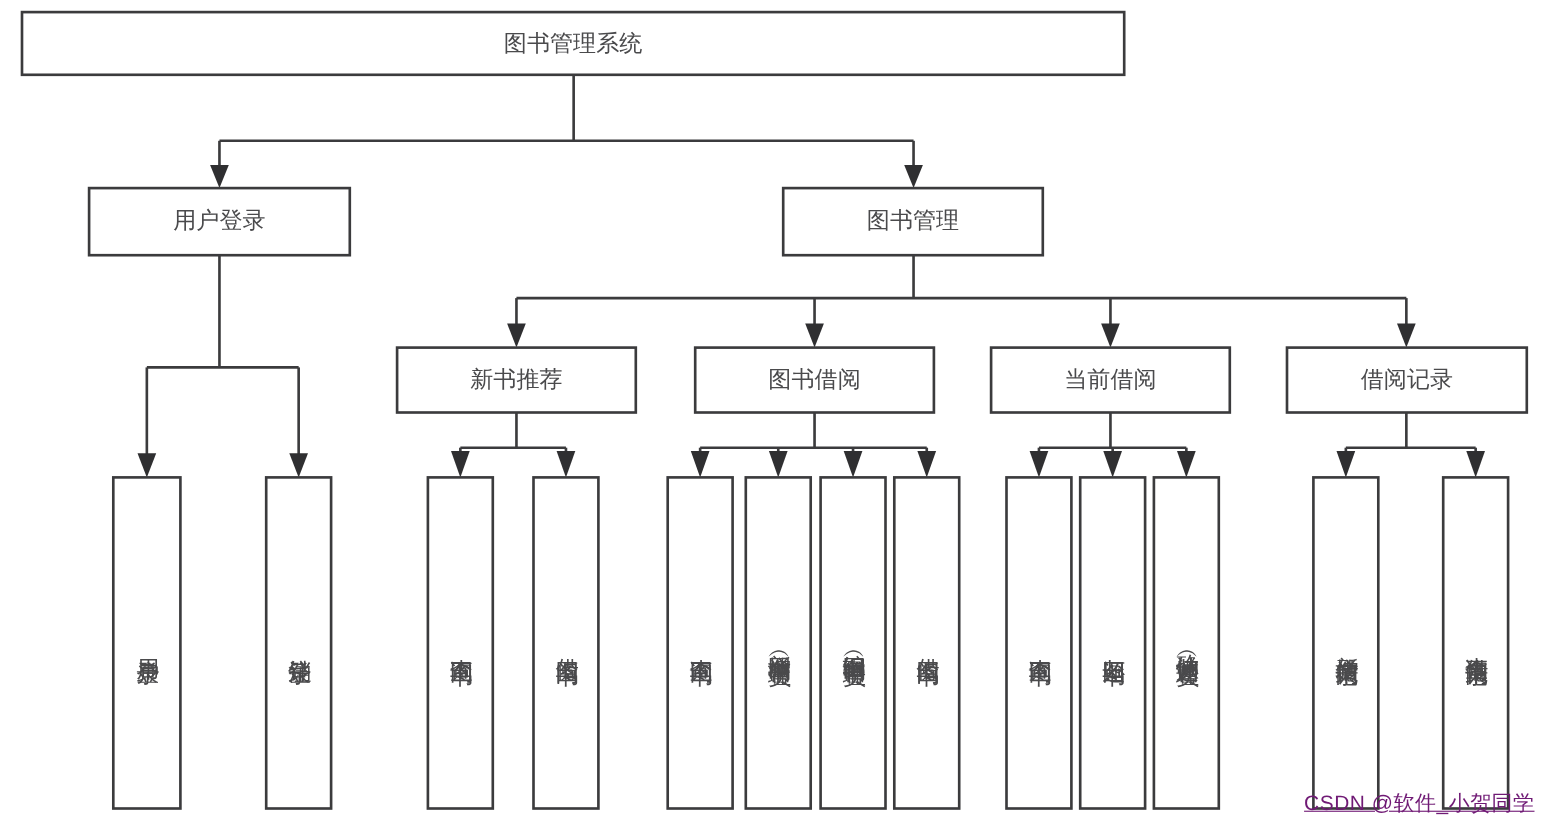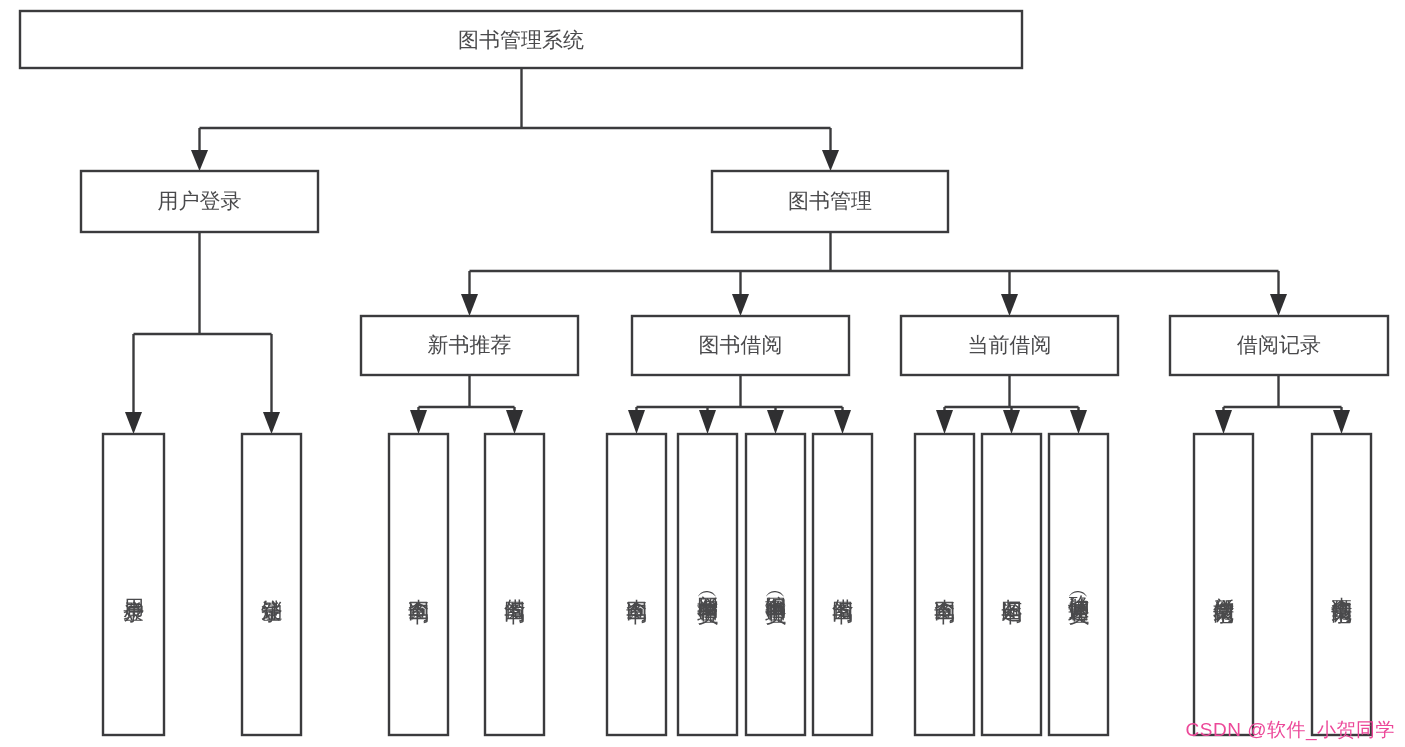--- a/index.html
+++ b/index.html
@@ -65,23 +65,24 @@
     align-items: center;
     justify-content: center;
     pointer-events: none;
   }
   .watermark {
     position: absolute;
     right: 10px;
     bottom: 4px;
     font-family: "Liberation Sans", "DejaVu Sans", sans-serif;
     font-size: 19px;
-    color: #ec4899;
+    color: #701a75;
     letter-spacing: 0.5px;
     white-space: nowrap;
+    text-decoration: underline;
   }
 </style>
 </head>
 <body>
 
 <div id="diagram-root">
 
   <svg class="diagram-canvas" viewBox="0 0 1405 747" xmlns="http://www.w3.org/2000/svg">
 
     <g>

